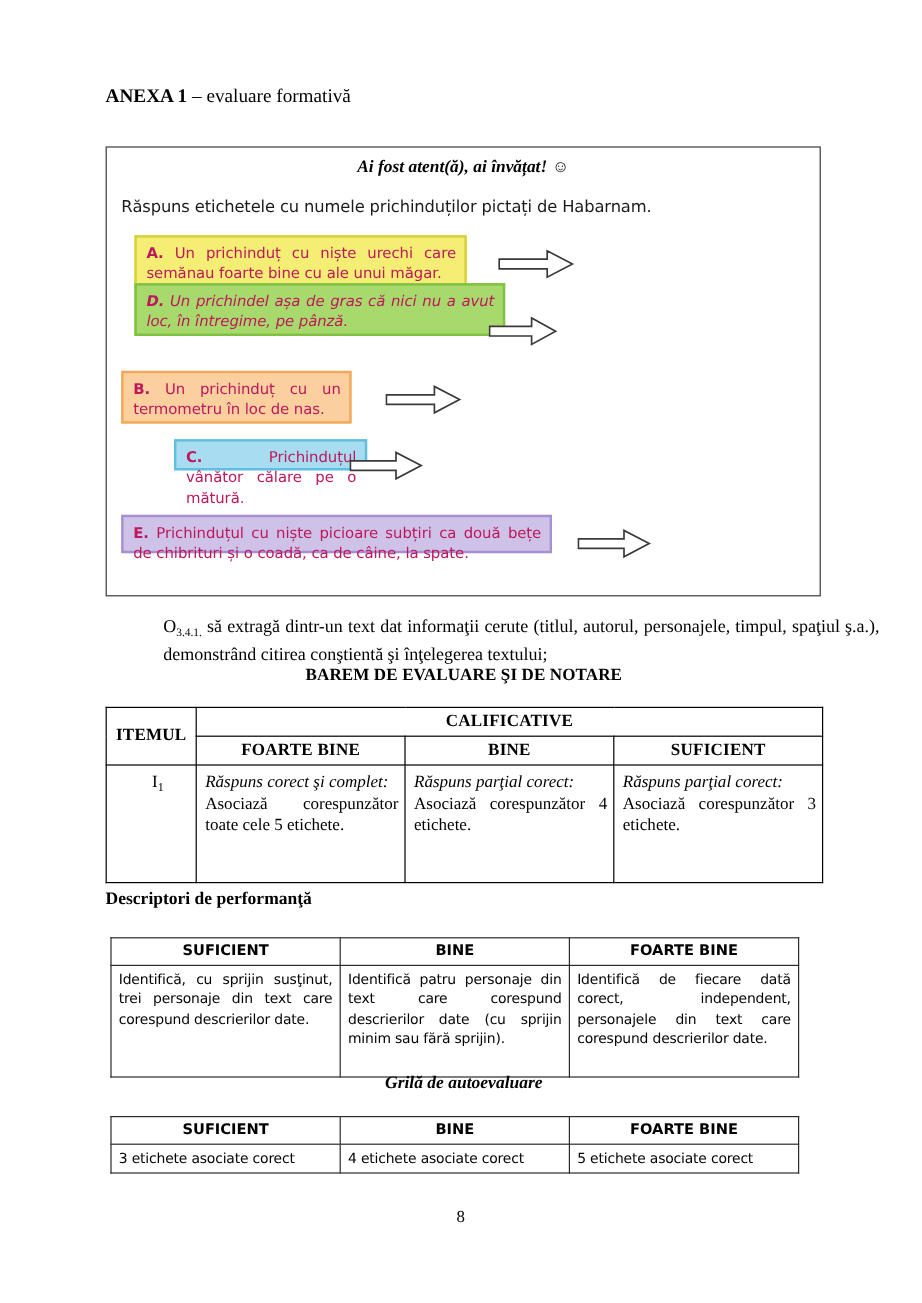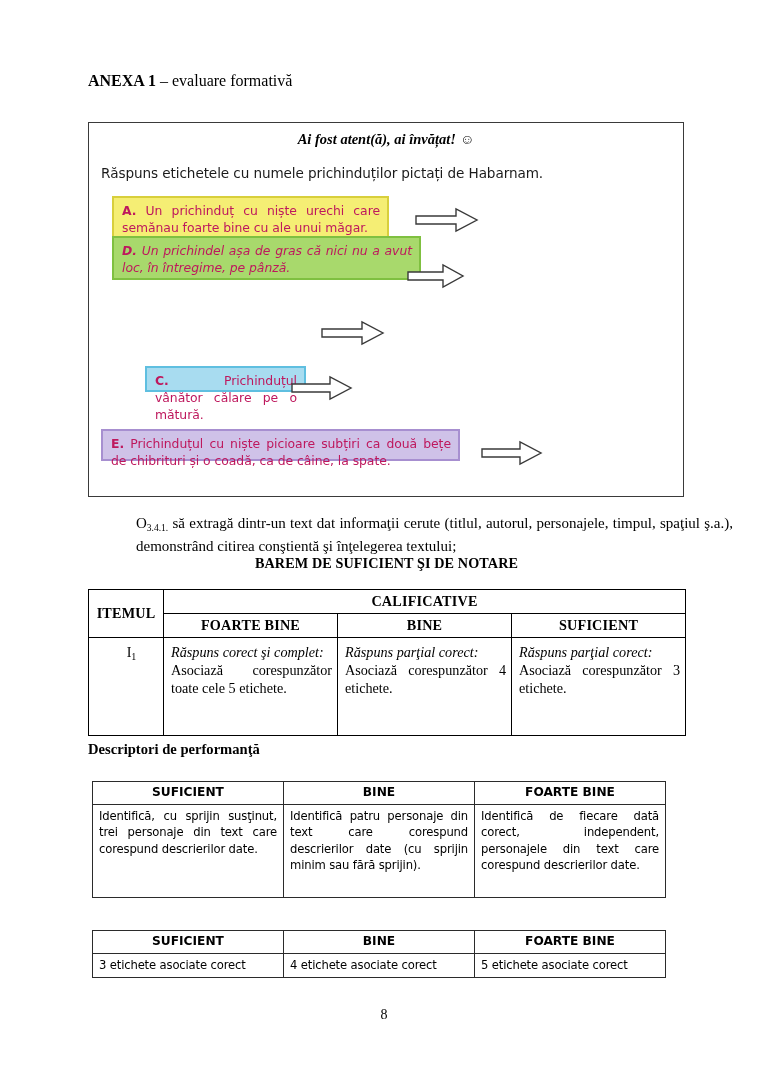--- a/index.html
+++ b/index.html
@@ -293,20 +293,23 @@
 
     <div class="label-card card-d" style="background: rgb(168, 217, 108); border-color: rgb(127, 192, 64);">
       <span class="tag">D.</span><span> Un prichindel așa de gras că nici nu a avut loc, în întregime, pe pânză.</span>
     </div>
     <div class="arrow arrow-d">
       <svg width="58" height="26" viewBox="0 0 58 26">
         <polygon points="1,9 36,9 36,2 56,13 36,24 36,17 1,17" fill="#ffffff" stroke="#3a3a3a" stroke-width="1.4"></polygon>
       </svg>
     </div>
 
+    <div class="label-card card-b" style="background: rgb(251, 207, 158); border-color: rgb(240, 169, 92);">
+      <span class="tag">B.</span><span> Un prichinduț cu un termometru în loc de nas.</span>
+    </div>
     <div class="arrow arrow-b">
       <svg width="64" height="26" viewBox="0 0 64 26">
         <polygon points="1,9 41,9 41,2 62,13 41,24 41,17 1,17" fill="#ffffff" stroke="#3a3a3a" stroke-width="1.4"></polygon>
       </svg>
     </div>
 
     <div class="label-card card-c" style="background: rgb(168, 220, 240); border-color: rgb(95, 191, 224);">
       <span class="tag">C.</span><span> Prichinduțul vânător călare pe o mătură.</span>
     </div>
     <div class="arrow arrow-c">
@@ -323,21 +326,21 @@
         <polygon points="1,9 39,9 39,2 60,13 39,24 39,17 1,17" fill="#ffffff" stroke="#3a3a3a" stroke-width="1.4"></polygon>
       </svg>
     </div>
 
   </div>
 
   <div class="objective">
     <span>O</span><sub>3.4.1.</sub><span> să extragă dintr-un text dat informaţii cerute (titlul, autorul, personajele, timpul, spaţiul ş.a.), demonstrând citirea conştientă şi înţelegerea textului;</span>
   </div>
 
-  <div class="barem-title">BAREM DE SUFICIENT ŞI DE NOTARE</div>
+  <div class="barem-title">BAREM DE EVALUARE ŞI DE NOTARE</div>
 
   <table class="barem-table">
     <colgroup>
       <col style="width:75px">
       <col style="width:174px">
       <col style="width:174px">
       <col style="width:174px">
     </colgroup>
     <tbody>
       <tr>
@@ -373,20 +376,21 @@
         <td class="hd">FOARTE BINE</td>
       </tr>
       <tr>
         <td class="body">Identifică, cu sprijin susţinut, trei personaje din text care corespund descrierilor date.</td>
         <td class="body">Identifică patru personaje din text care corespund descrierilor date (cu sprijin minim sau fără sprijin).</td>
         <td class="body">Identifică de fiecare dată corect, independent, personajele din text care corespund descrierilor date.</td>
       </tr>
     </tbody>
   </table>
 
+  <div class="grila-title">Grilă de autoevaluare</div>
 
   <table class="sans-table grila-table">
     <colgroup>
       <col style="width:191px">
       <col style="width:191px">
       <col style="width:191px">
     </colgroup>
     <tbody>
       <tr>
         <td class="hd">SUFICIENT</td>

